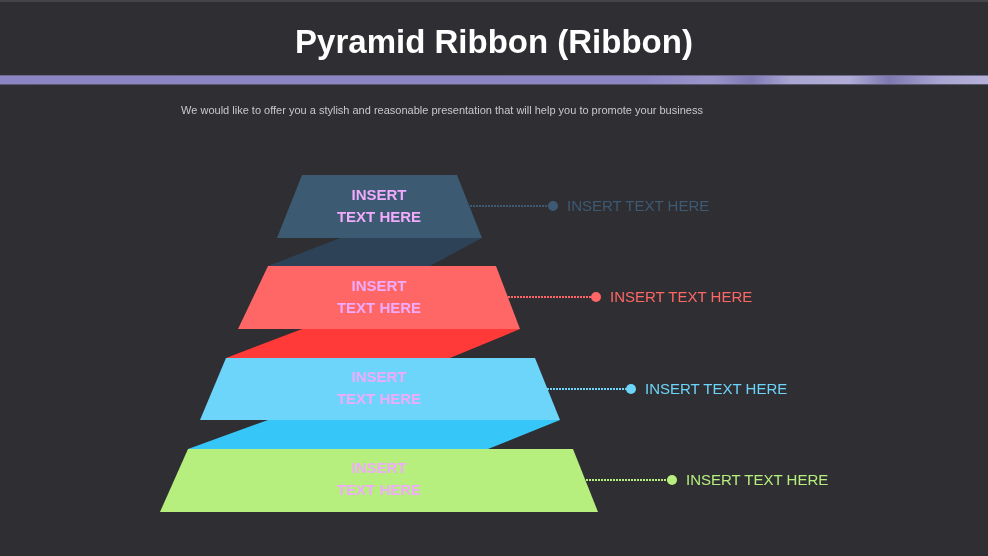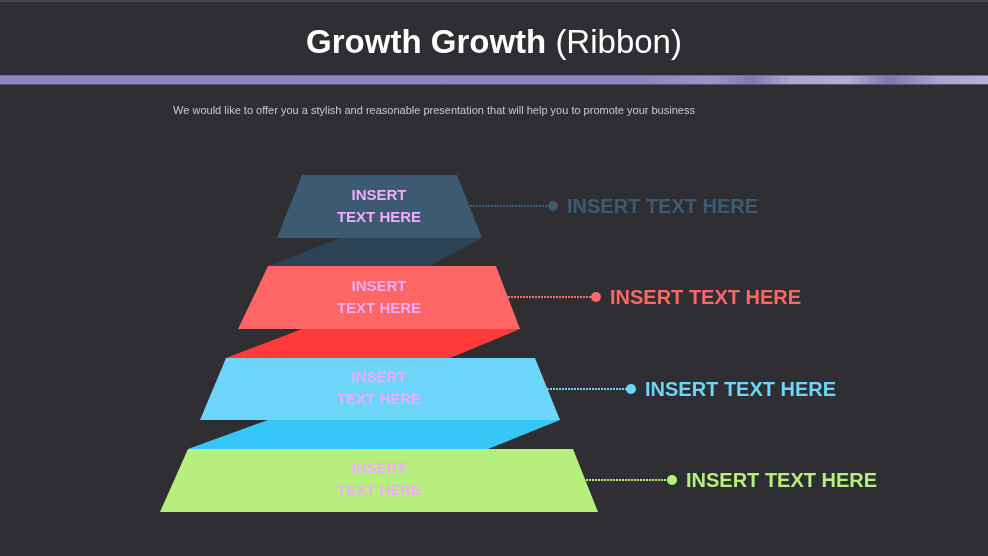--- a/index.html
+++ b/index.html
@@ -8,46 +8,46 @@
     background: #2f2e33;
     font-family: "Liberation Sans", "DejaVu Sans", sans-serif;
     position: relative;
   }
   .topline { position: absolute; left: 0; top: 0; width: 988px; height: 2px; background: #454449; }
   .title {
     position: absolute; left: 0; top: 22px; width: 988px; text-align: center;
     color: #ffffff; font-size: 33px; line-height: 40px;
   }
   .title .bold { font-weight: bold; }
-  .title .light { font-weight: normal; }
+  .title .light { font-weight: bold; }
   .band {
     position: absolute; left: 0; top: 75px; width: 988px; height: 8px;
     background: linear-gradient(90deg, #8b85c3 0%, #8c86c4 65%, #9a95c9 72%, #7f79b4 76%, #aaa6d2 80%, #b0acd6 86%, #7e78b0 90%, #a9a5d1 95%, #b5b1d9 100%);
     border-top: 1px solid #6e6a8e; border-bottom: 1px solid #5a5770;
   }
   .subtitle {
-    position: absolute; left: 0; top: 102px; width: 868px; text-align: center;
+    position: absolute; left: 8px; top: 102px; width: 868px; text-align: center;
     color: #c9c9cc; font-size: 11px; line-height: 16px;
   }
   svg.diagram { position: absolute; left: 0; top: 0; }
   .tier-label {
     position: absolute; color: #f0abfc; font-weight: bold; font-size: 15px;
     line-height: 22px; text-align: center; width: 140px;
   }
   .side-label {
-    position: absolute; font-weight: bold; font-size: 20px; line-height: 20px; white-space: nowrap;
+    position: absolute; font-weight: normal; font-size: 15px; line-height: 20px; white-space: nowrap;
   }
 </style>
 </head>
 <body>
 
 <div class="topline"></div>
 
 <div class="title">
-  <span class="bold">Growth Growth</span>
+  <span class="bold">Pyramid Ribbon</span>
   <span class="light">(Ribbon)</span>
 </div>
 
 <div class="band"></div>
 
 <div class="subtitle">We would like to offer you a stylish and reasonable presentation that will help you to promote your business</div>
 
 <svg class="diagram" width="988" height="556" viewBox="0 0 988 556">
 
   <polygon points="340,238 482,238 430,266 268,266" fill="#2d4256"></polygon>

